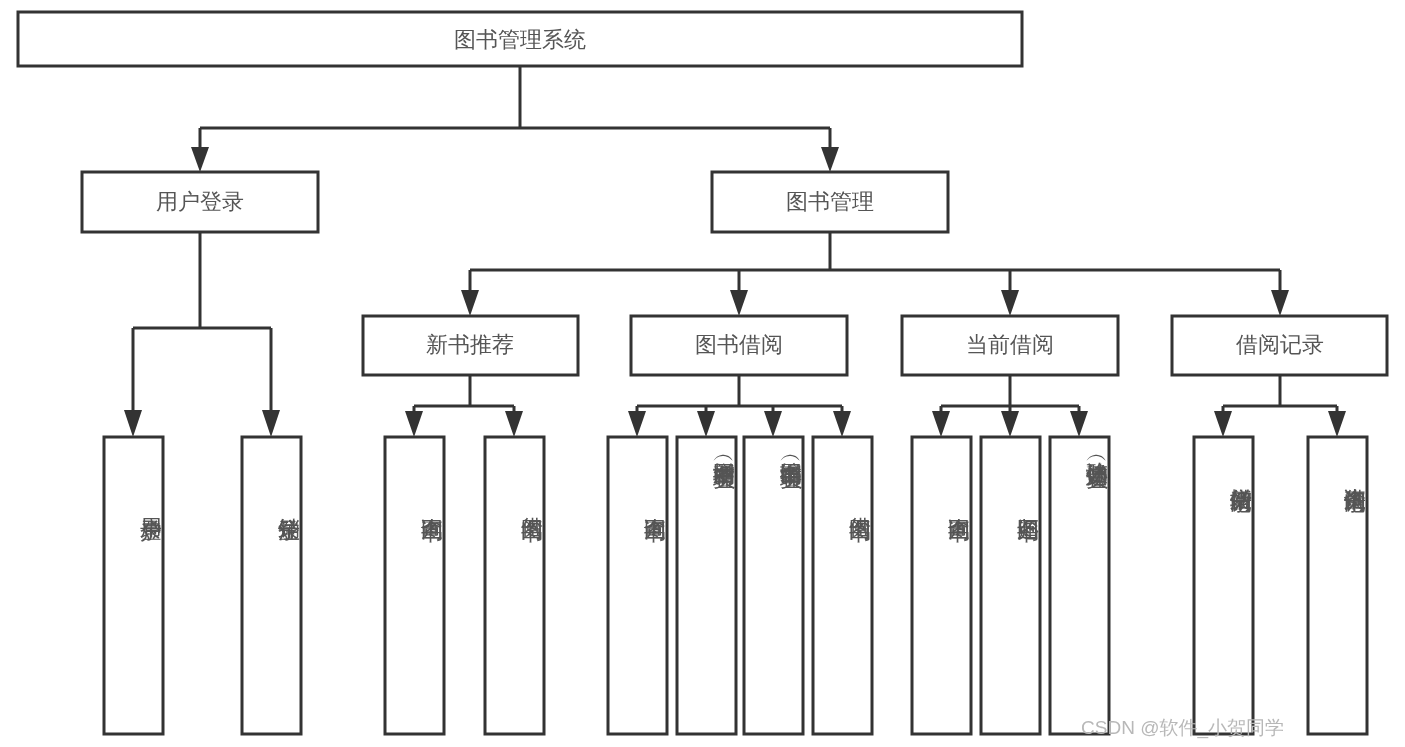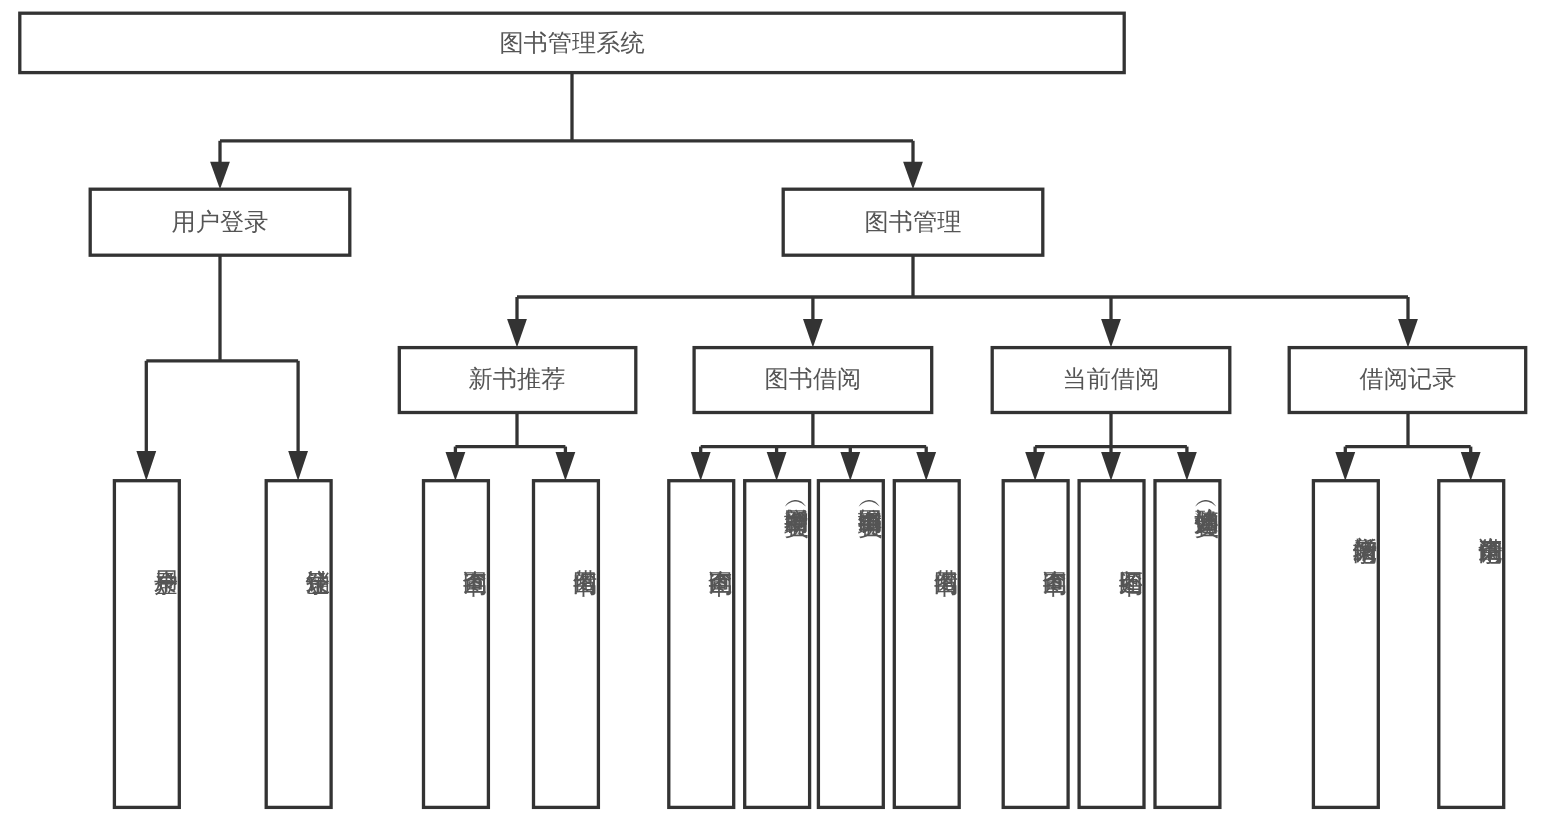--- a/index.html
+++ b/index.html
@@ -207,14 +207,15 @@
   <div class="vert-text-wrap" style="left:744px; top:444px; width:59px;">编辑图书（管理员）</div>
   <div class="vert-text-wrap" style="left:813px; top:500px; width:59px;">借阅图书</div>
 
   <div class="vert-text-wrap" style="left:912px; top:500px; width:59px;">查询图书</div>
   <div class="vert-text-wrap" style="left:981px; top:500px; width:59px;">归还图书</div>
   <div class="vert-text-wrap" style="left:1050px; top:444px; width:59px;">确认归还（管理员）</div>
 
   <div class="vert-text-wrap" style="left:1194px; top:470px; width:59px;">新增借阅记录</div>
   <div class="vert-text-wrap" style="left:1308px; top:470px; width:59px;">查询借阅记录</div>
 
+  <div class="watermark">CSDN @软件_小贺同学</div>
 
 </div>
 
 </body></html>

